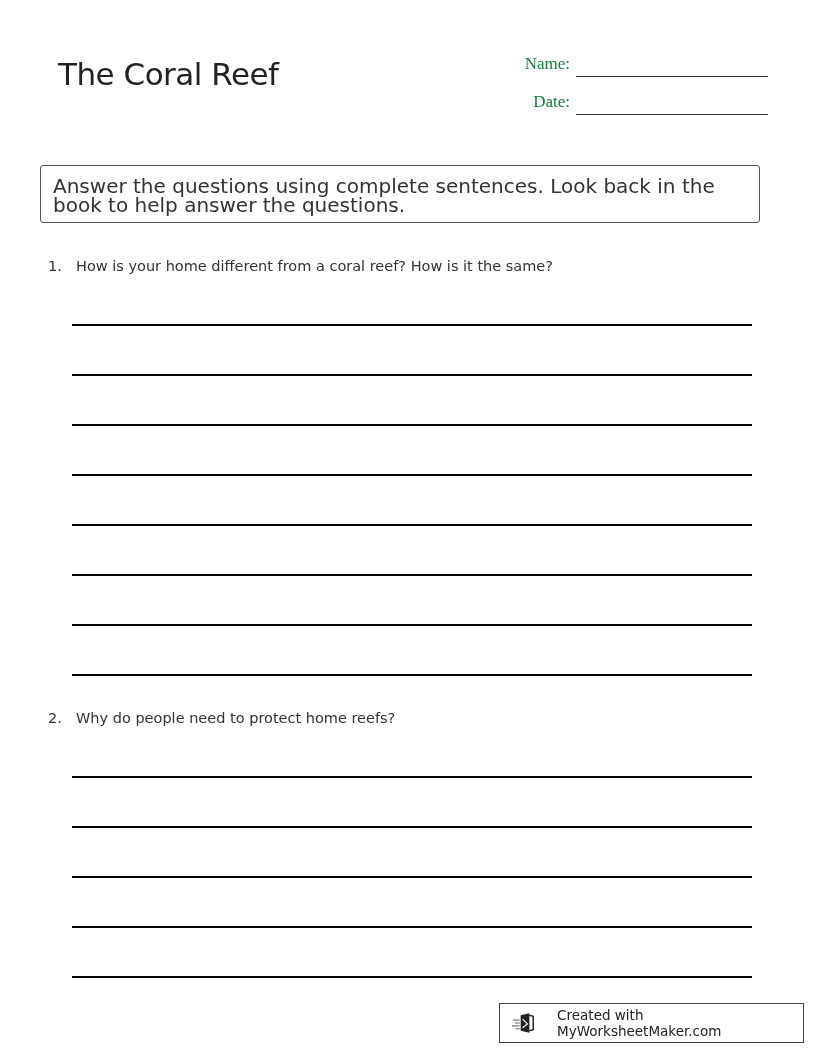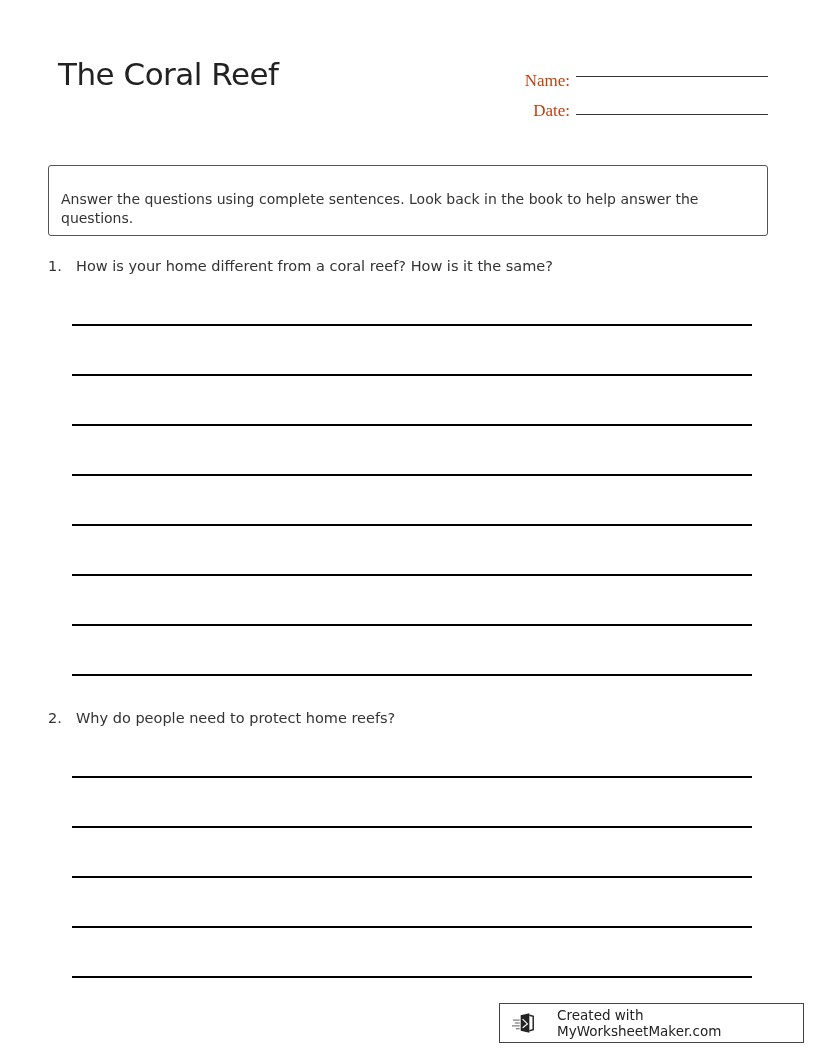--- a/index.html
+++ b/index.html
@@ -2,28 +2,28 @@
 <html><head>
   <meta charset="utf-8">
   <style>
     html, body { margin: 0; padding: 0; background: #ffffff; }
     body { width: 816px; height: 1056px; position: relative; overflow: hidden; color: #222; }
     .title {
       position: absolute; left: 48px; top: 46px;
       font-family: "DejaVu Sans", sans-serif; font-size: 31px; font-weight: normal;
       color: #222; letter-spacing: -0.5px; margin: 10px;
     }
-    .field-row { position: absolute; font-family: "Liberation Serif", serif; font-size: 17px; color: #c2410c; margin-top: 17px; }
+    .field-row { position: absolute; font-family: "Liberation Serif", serif; font-size: 17px; color: #15803d; }
     .field-label { position: absolute; right: 0; text-align: right; white-space: nowrap; }
     .field-line { position: absolute; height: 0; border-bottom: 1px solid #333; }
     .instructions {
-      position: absolute; left: 48px; top: 165px; width: 694px; height: 33px;
+      position: absolute; left: 40px; top: 165px; width: 694px; height: 33px;
       border: 1px solid #555; border-radius: 3px;
-      padding: 24px 12px 12px 12px;
-      font-family: "DejaVu Sans", sans-serif; font-size: 14px; line-height: 19px; color: #333;
+      padding: 11px 12px 12px 12px;
+      font-family: "DejaVu Sans", sans-serif; font-size: 20px; line-height: 19px; color: #333;
     }
     .question {
       position: absolute; left: 48px;
       font-family: "DejaVu Sans", sans-serif; font-size: 14.5px; color: #333;
     }
     .q-num { position: absolute; left: 0; }
     .q-text { position: absolute; left: 28px; white-space: nowrap; }
     .answer-line { position: absolute; left: 72px; width: 680px; height: 2px; background: #000; }
     .footer {
       position: absolute; left: 499px; top: 1003px; width: 305px; height: 40px;
@@ -39,21 +39,21 @@
 <h1 class="title">The Coral Reef</h1>
 
 <div>
   <div class="field-row" style="left:500px; top:54px; width:70px; height:20px;">
     <span class="field-label">Name:</span>
   </div>
   <div class="field-line" style="left:576px; top:76px; width:192px;"></div>
 </div>
 
 <div>
-  <div class="field-row" style="left:500px; top:84px; width:70px; height:20px;">
+  <div class="field-row" style="left:500px; top:92px; width:70px; height:20px;">
     <span class="field-label">Date:</span>
   </div>
   <div class="field-line" style="left:576px; top:114px; width:192px;"></div>
 </div>
 
 <div class="instructions">Answer the questions using complete sentences. Look back in the book to help answer the questions.</div>
 
 <div class="question" style="top:258px; width:700px; height:20px;">
   <span class="q-num">1.</span>
   <span class="q-text">How is your home different from a coral reef? How is it the same?</span>

